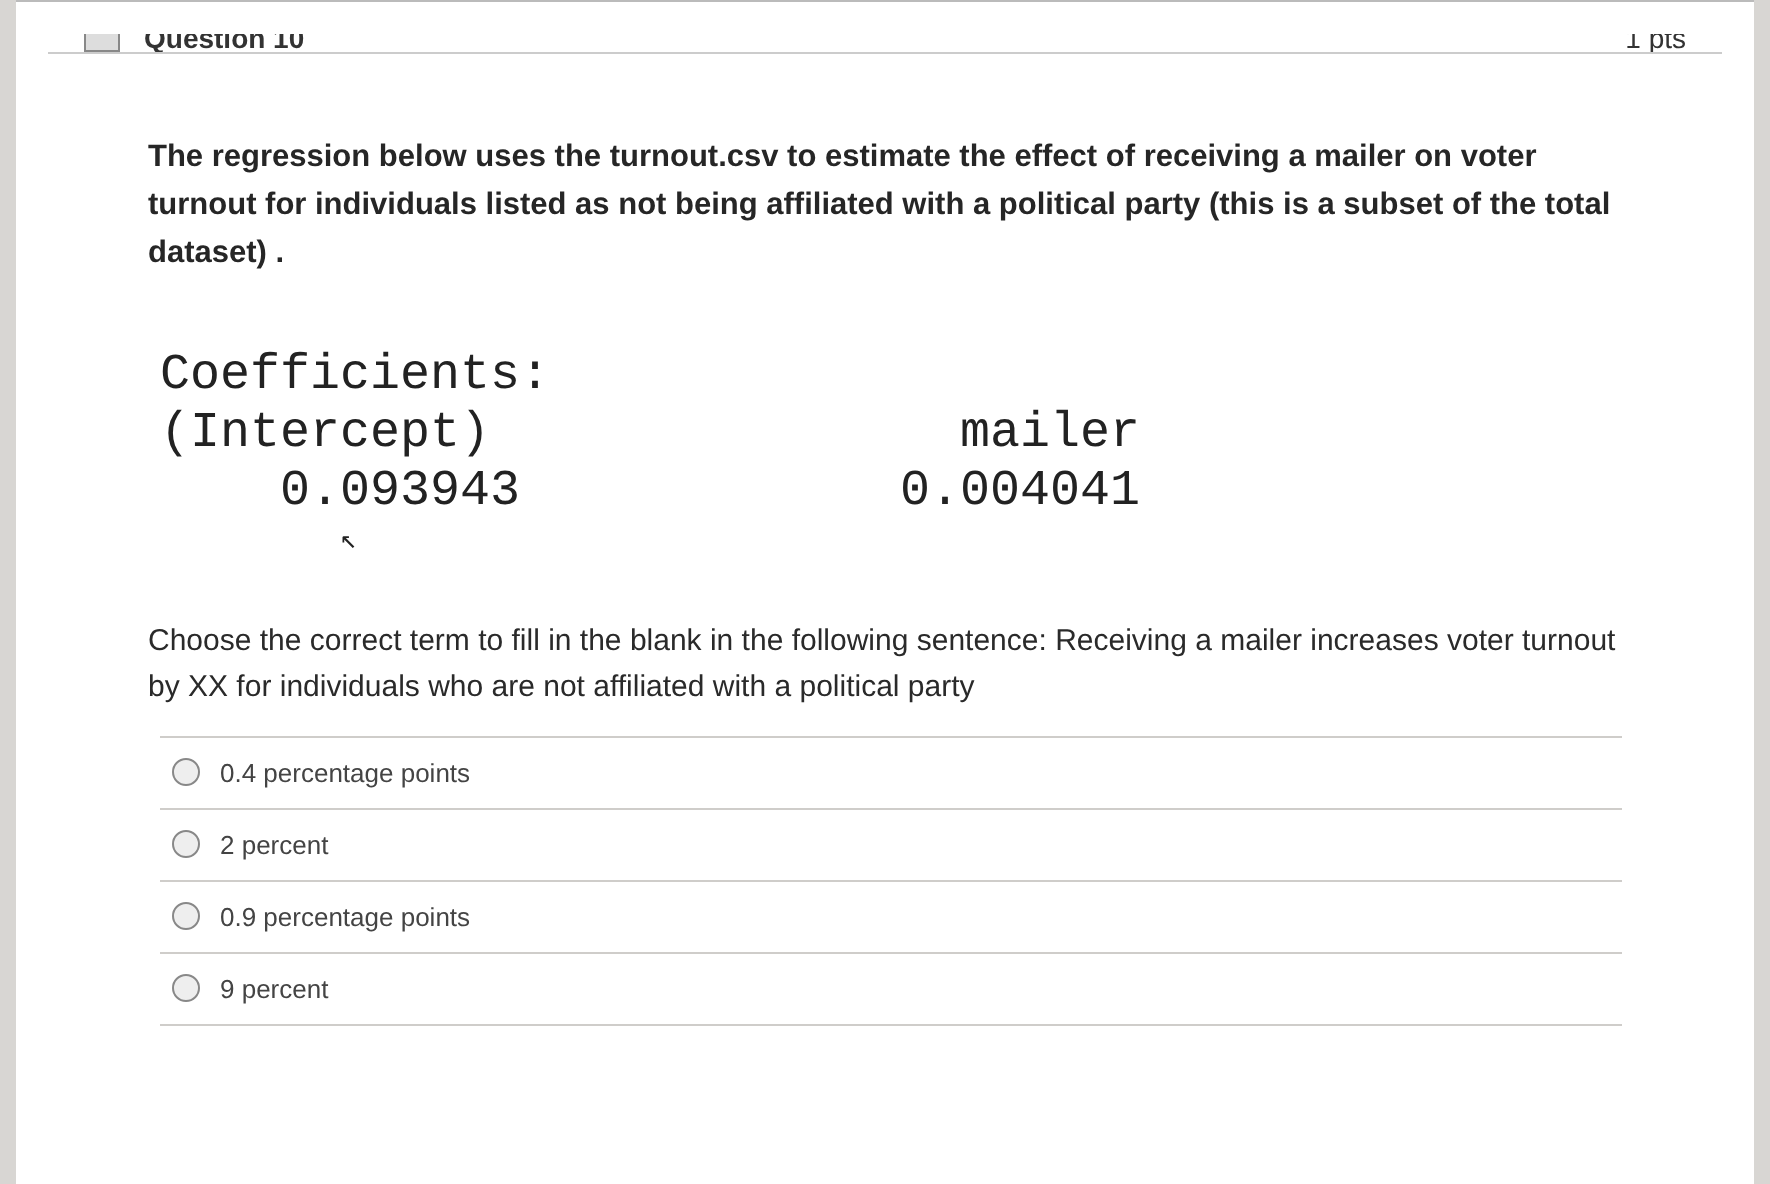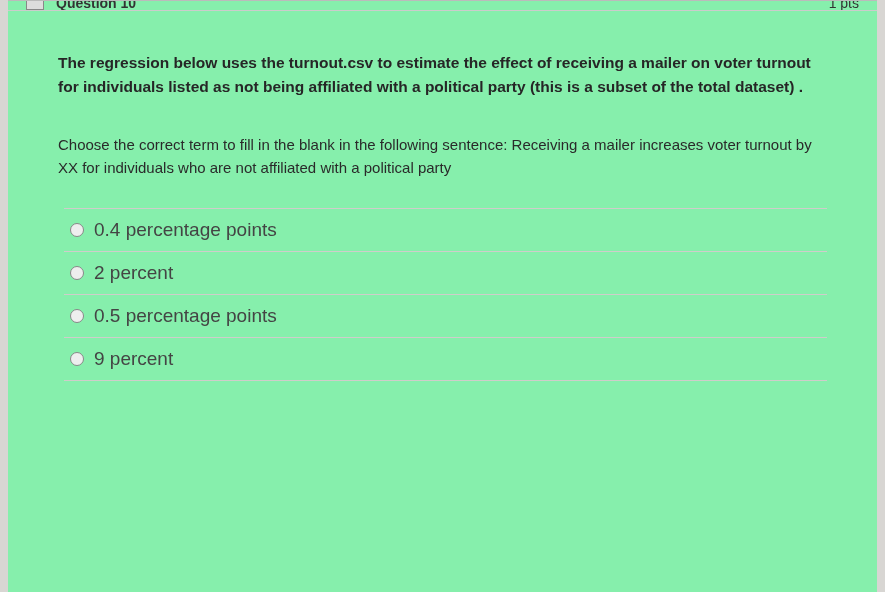--- a/index.html
+++ b/index.html
@@ -9,25 +9,25 @@
     }
     body {
       font-family: -apple-system, BlinkMacSystemFont, "Segoe UI", Helvetica, Arial, sans-serif;
       background: #d8d6d3;
       width: 885px;
       height: 592px;
       overflow: hidden;
       color: #2a2a2a;
     }
     .page {
-      background: #86efac;
+      background: #ffffff;
       margin: 0 8px;
       min-height: 100%;
       border-top: 1px solid #bbb;
-      padding: 0;
+      padding: 16px;
       position: relative;
     }
     .header-row {
       display: flex;
       justify-content: space-between;
       align-items: center;
       padding: 0 18px 6px 18px;
       border-bottom: 1px solid #ccc;
       font-size: 14px;
       color: #333;
@@ -78,32 +78,32 @@
     }
     .cursor {
       font-size: 14px;
       margin-left: 90px;
       margin-top: 2px;
     }
     .instruction {
       font-size: 15px;
       line-height: 1.55;
       color: #2a2a2a;
-      margin-bottom: 28px;
+      margin-bottom: 12px;
     }
     .options {
       margin-left: 6px;
     }
     .option {
       display: flex;
       align-items: center;
       gap: 10px;
       padding: 10px 6px;
       border-top: 1px solid #cfcdca;
-      font-size: 19px;
+      font-size: 13px;
       color: #444;
       cursor: pointer;
     }
     .option:last-child {
       border-bottom: 1px solid #cfcdca;
     }
     .radio {
       width: 14px;
       height: 14px;
       border: 1.5px solid #888;
@@ -122,35 +122,47 @@
       <span class="flag-box"></span>
       <span>Question 10</span>
     </div>
     <div>1 pts</div>
   </div>
 
   <div class="content">
 
     <p class="prompt-text">The regression below uses the turnout.csv to estimate the effect of receiving a mailer on voter turnout for individuals listed as not being affiliated with a political party (this is a subset of the total dataset) .</p>
 
+    <div class="code-block">
+      <div>Coefficients:</div>
+      <div class="code-row">
+        <div class="code-col">(Intercept)</div>
+        <div class="code-col right">mailer</div>
+      </div>
+      <div class="code-row">
+        <div class="code-col" style="padding-left:60px">0.093943</div>
+        <div class="code-col right">0.004041</div>
+      </div>
+      <div class="cursor">↖</div>
+    </div>
 
     <p class="instruction">Choose the correct term to fill in the blank in the following sentence: Receiving a mailer increases voter turnout by XX for individuals who are not affiliated with a political party</p>
 
     <div class="options">
       <div class="option">
         <span class="radio"></span>
         <span>0.4 percentage points</span>
       </div>
       <div class="option">
         <span class="radio"></span>
         <span>2 percent</span>
       </div>
       <div class="option">
         <span class="radio"></span>
-        <span>0.5 percentage points</span>
+        <span>0.9 percentage points</span>
       </div>
       <div class="option">
         <span class="radio"></span>
         <span>9 percent</span>
       </div>
     </div>
 
   </div>
 </div>
 

